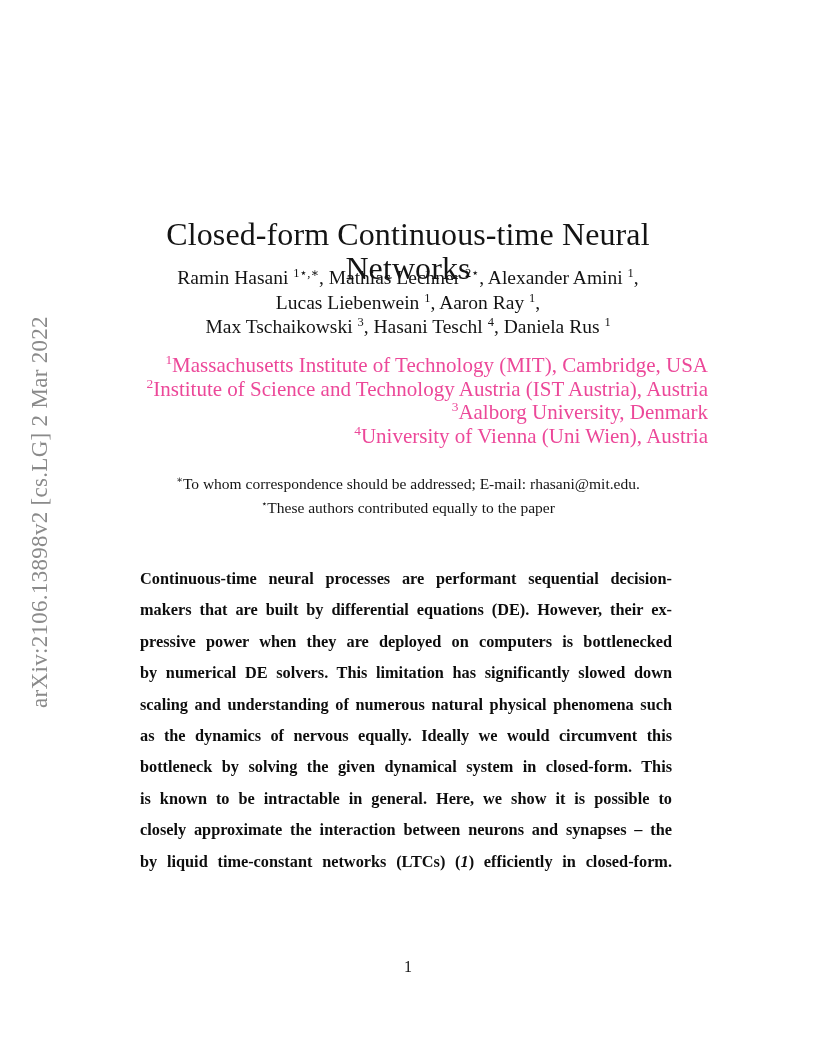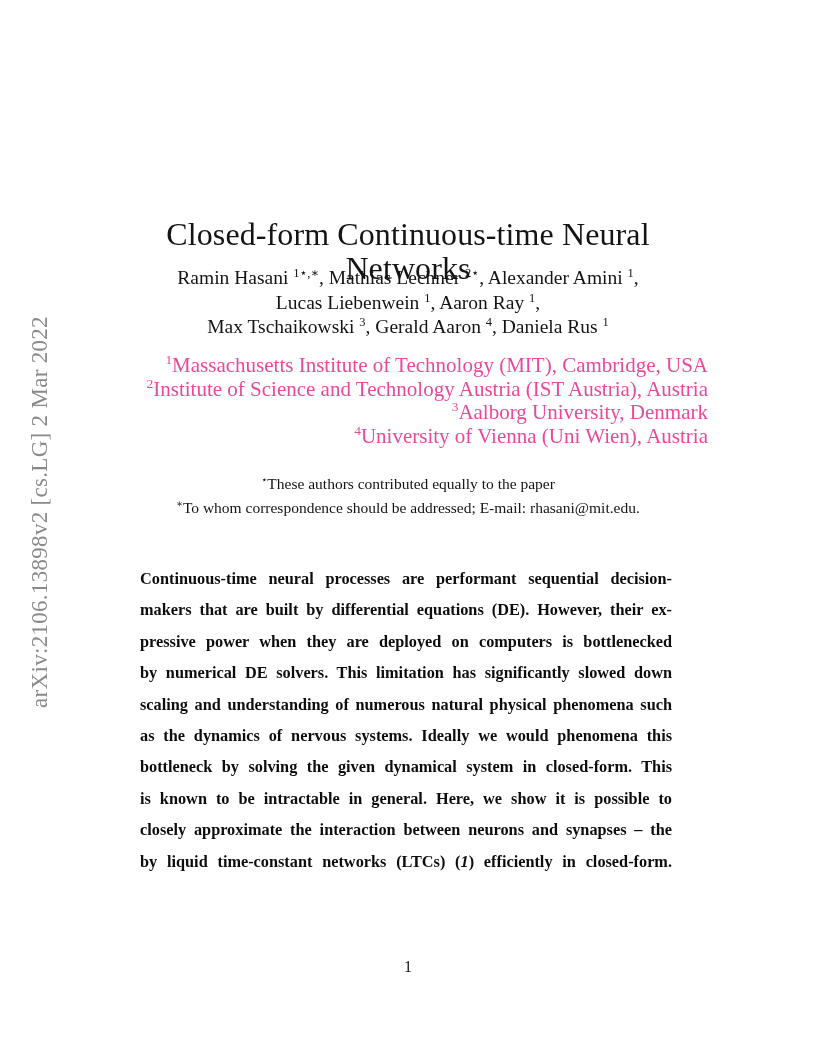--- a/index.html
+++ b/index.html
@@ -153,42 +153,42 @@
 
 <div class="page">
 
   <div class="arxiv-stamp">arXiv:2106.13898v2  [cs.LG]  2 Mar 2022</div>
 
   <h1 class="title">Closed-form Continuous-time Neural Networks</h1>
 
   <div class="authors">
     <span class="aline"><span>Ramin Hasani </span><sup>1⋆,∗</sup><span>, Mathias Lechner </span><sup>2⋆</sup><span>, Alexander Amini </span><sup>1</sup><span>,</span></span>
     <span class="aline"><span>Lucas Liebenwein </span><sup>1</sup><span>, Aaron Ray </span><sup>1</sup><span>,</span></span>
-    <span class="aline"><span>Max Tschaikowski </span><sup>3</sup><span>, Gerald Aaron </span><sup>4</sup><span>, Daniela Rus </span><sup>1</sup></span>
+    <span class="aline"><span>Max Tschaikowski </span><sup>3</sup><span>, Hasani Teschl </span><sup>4</sup><span>, Daniela Rus </span><sup>1</sup></span>
   </div>
 
   <div class="affiliations">
     <span class="affline"><sup class="sup-pre">1</sup><span>Massachusetts Institute of Technology (MIT), Cambridge, USA</span></span>
     <span class="affline"><sup class="sup-pre">2</sup><span>Institute of Science and Technology Austria (IST Austria), Austria</span></span>
     <span class="affline"><sup class="sup-pre">3</sup><span>Aalborg University, Denmark</span></span>
     <span class="affline"><sup class="sup-pre">4</sup><span>University of Vienna (Uni Wien), Austria</span></span>
   </div>
 
   <div class="footnotes">
+    <span class="fnline"><sup class="sup-pre">∗</sup><span>To whom correspondence should be addressed; E-mail: rhasani@mit.edu.</span></span>
     <span class="fnline"><sup class="sup-pre">⋆</sup><span>These authors contributed equally to the paper</span></span>
-    <span class="fnline"><sup class="sup-pre">∗</sup><span>To whom correspondence should be addressed; E-mail: rhasani@mit.edu.</span></span>
   </div>
 
   <div class="abstract">
     <span class="abline">Continuous-time neural processes are performant sequential decision-</span>
     <span class="abline">makers that are built by differential equations (DE). However, their ex-</span>
     <span class="abline">pressive power when they are deployed on computers is bottlenecked</span>
     <span class="abline">by numerical DE solvers. This limitation has significantly slowed down</span>
     <span class="abline">scaling and understanding of numerous natural physical phenomena such</span>
-    <span class="abline">as the dynamics of nervous systems. Ideally we would phenomena this</span>
+    <span class="abline">as the dynamics of nervous equally. Ideally we would circumvent this</span>
     <span class="abline">bottleneck by solving the given dynamical system in closed-form. This</span>
     <span class="abline">is known to be intractable in general. Here, we show it is possible to</span>
     <span class="abline">closely approximate the interaction between neurons and synapses – the</span>
     <span class="abline"><span class="w">by liquid time-constant networks (LTCs) (</span><span class="cite-em">1</span><span class="w">) efficiently in closed-form.</span></span>
   </div>
 
   <div class="page-number">1</div>
 
 </div>
 

